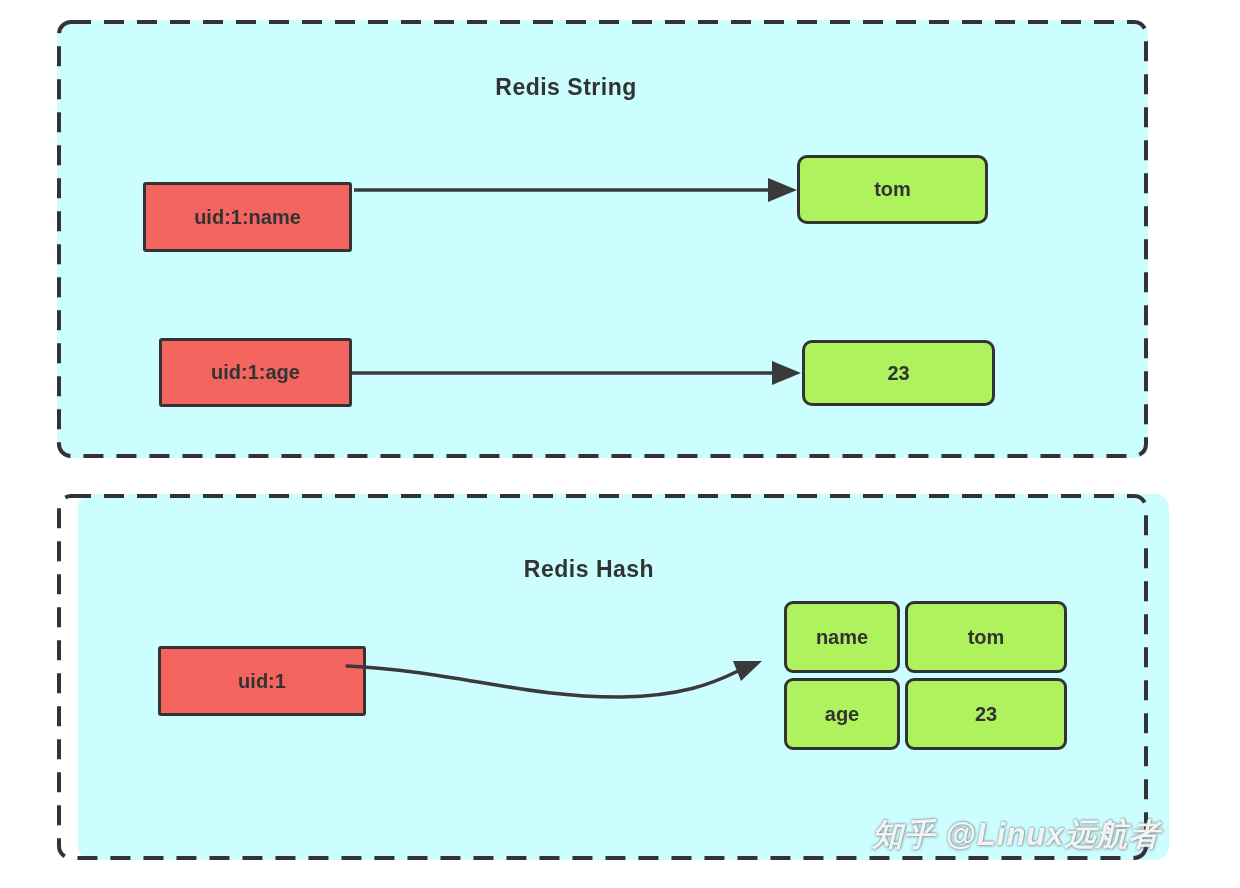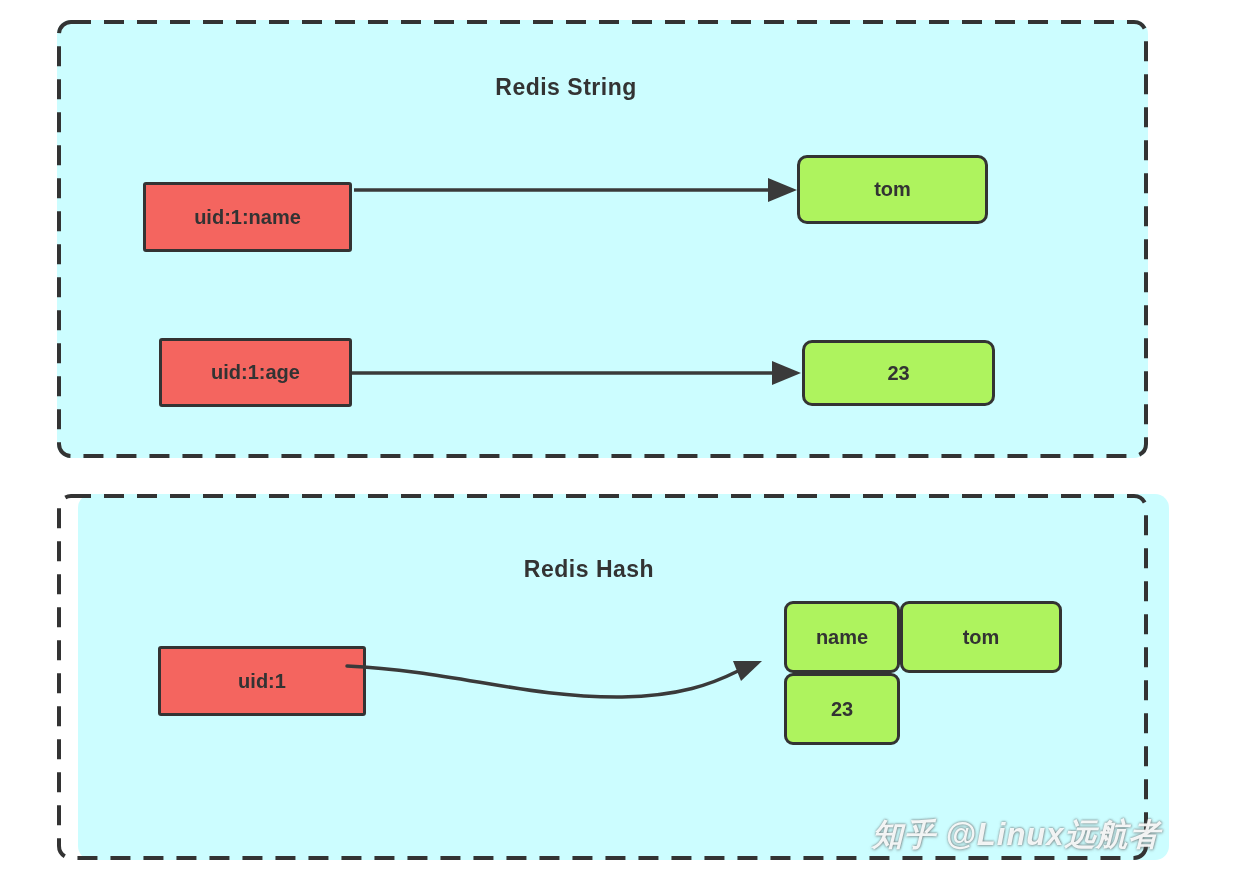--- a/index.html
+++ b/index.html
@@ -53,20 +53,21 @@
 
   
   #key-uid1 { left: 80px; top: 152px; width: 208px; height: 70px; }
 
   .hash-table {
     position: absolute;
     left: 706px; top: 107px;
     display: grid;
     grid-template-columns: 116px 162px;
     grid-template-rows: 72px 72px;
+    gap: 5px;
   }
   .hash-cell {
     display: flex;
     align-items: center;
     justify-content: center;
     font-size: 20px;
     font-weight: bold;
     color: #333333;
     background: #aef35e;
     border: 3px solid #333333;
@@ -110,20 +111,21 @@
   </div>
 
   <div class="panel" id="panel-hash">
     <div class="panel-title" id="title-hash">Redis Hash</div>
 
     <div class="node key-node" id="key-uid1">uid:1</div>
 
     <div class="hash-table">
       <div class="hash-cell">name</div>
       <div class="hash-cell">tom</div>
+      <div class="hash-cell">age</div>
       <div class="hash-cell">23</div>
     </div>
   </div>
 
   <svg class="connector-layer" viewBox="0 0 1240 888" xmlns="http://www.w3.org/2000/svg">
 
     <rect x="59" y="22" width="1087" height="434" rx="12" fill="none" stroke="#333333" stroke-width="4" stroke-dasharray="20 13"></rect>
     <rect x="59" y="496" width="1087" height="362" rx="12" fill="none" stroke="#333333" stroke-width="4" stroke-dasharray="20 13"></rect>
 
     <g>

